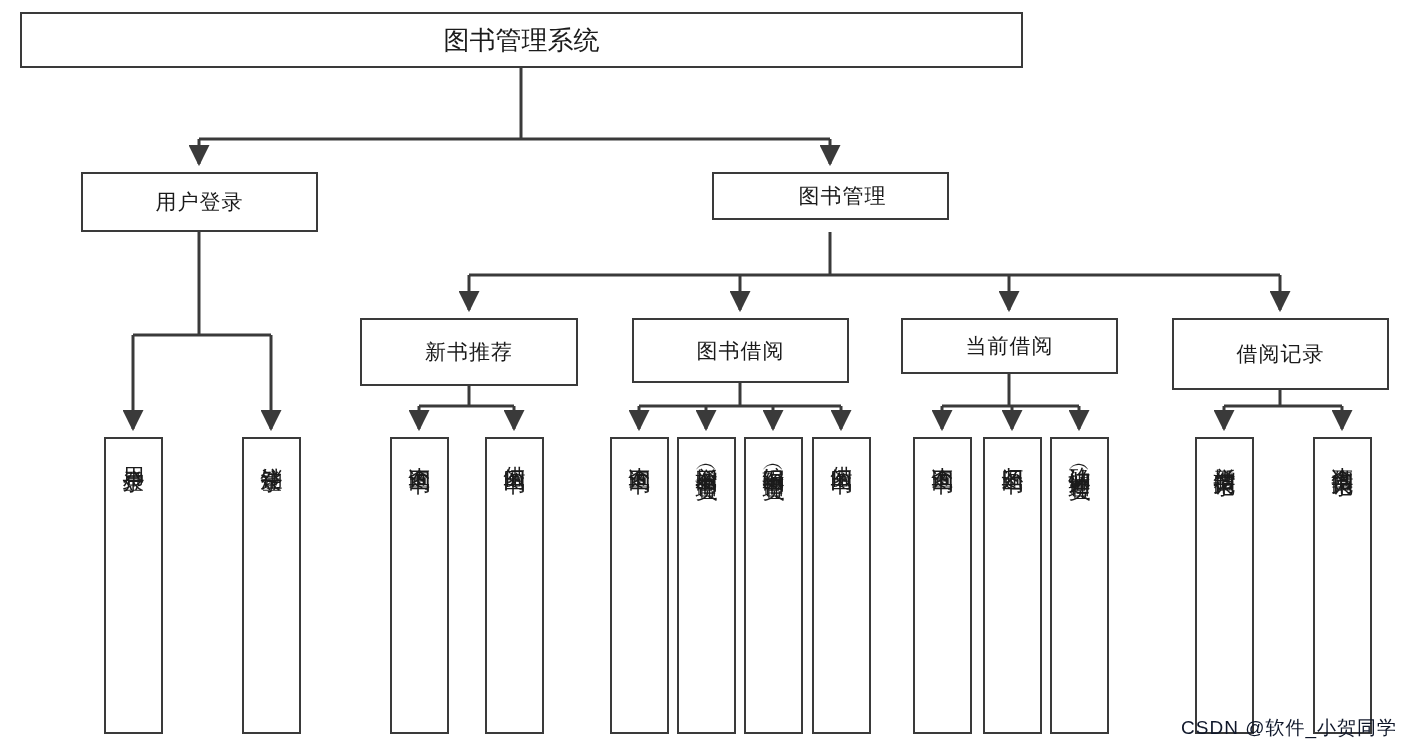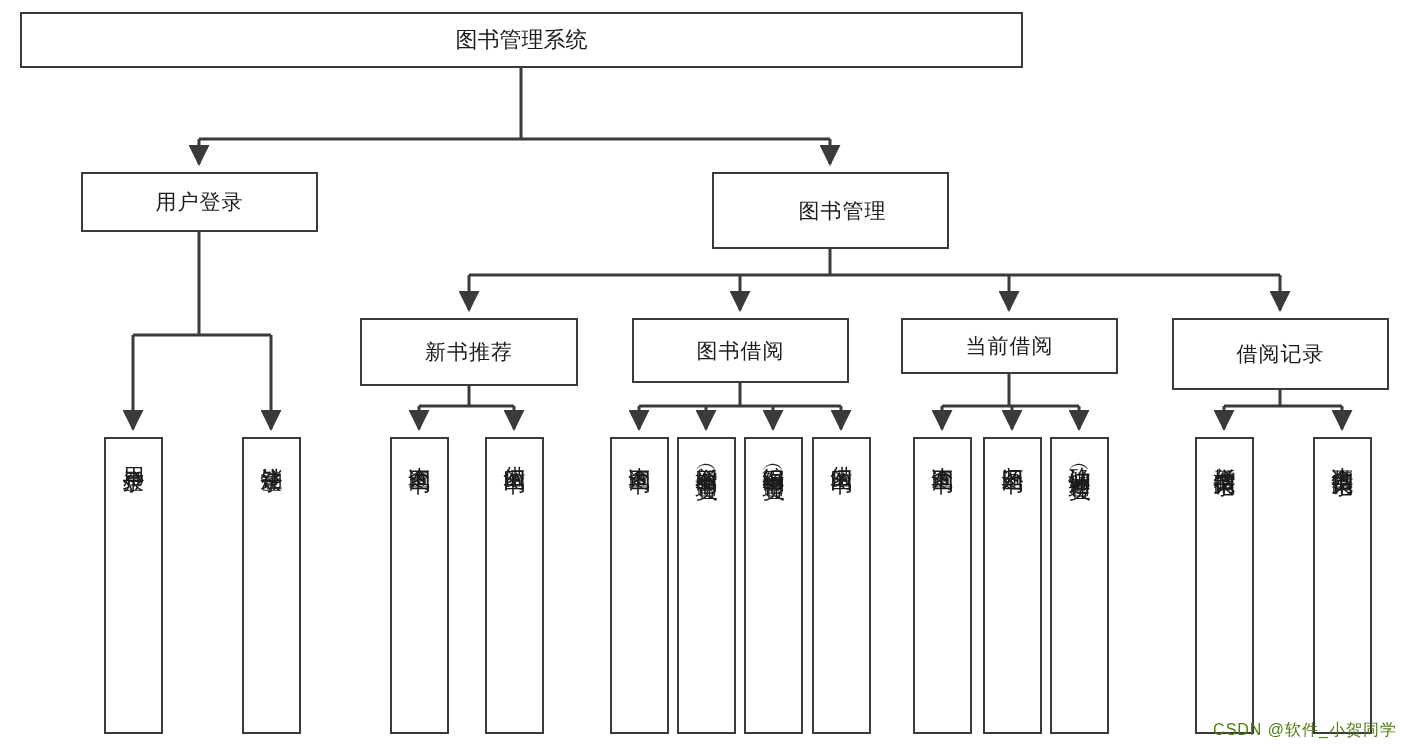--- a/index.html
+++ b/index.html
@@ -36,42 +36,42 @@
     justify-content: center;
     color: #1b1b1b;
     z-index: 3;
   }
   .node.h {
     font-size: 21px;
     letter-spacing: 1px;
     line-height: 1.1;
   }
   .node.root {
-    font-size: 22px;
+    font-size: 26px;
   }
   .node.leaf {
     padding: 10px 2px;
     align-items: flex-start;
     justify-content: center;
   }
   .vtext {
     writing-mode: vertical-rl;
     text-orientation: upright;
     font-size: 22px;
     line-height: 1.18;
     letter-spacing: 2px;
     white-space: nowrap;
     color: #1b1b1b;
   }
   .watermark {
     position: absolute;
     right: 8px;
     bottom: 6px;
-    font-size: 16px;
-    color: #4d7c0f;
+    font-size: 19px;
+    color: #0f172a;
     letter-spacing: 1px;
     z-index: 6;
     user-select: none;
   }
 </style>
 </head>
 <body>
 
 <div id="canvas">
 
@@ -125,21 +125,21 @@
     </g>
   </svg>
 
   <div class="node root" style="left:20px; top:12px; width:1003px; height:56px;">
     <span>图书管理系统</span>
   </div>
 
   <div class="node h" style="left:81px; top:172px; width:237px; height:60px;">
     <span>用户登录</span>
   </div>
-  <div class="node h" style="left:712px; top:172px; width:237px; height:77px;padding-left:24px;">
+  <div class="node h" style="left:712px; top:172px; width:237px; height:48px;padding-left:24px;">
     <span>图书管理</span>
   </div>
 
   <div class="node h" style="left:360px; top:318px; width:218px; height:68px;">
     <span>新书推荐</span>
   </div>
   <div class="node h" style="left:632px; top:318px; width:217px; height:65px;">
     <span>图书借阅</span>
   </div>
   <div class="node h" style="left:901px; top:318px; width:217px; height:56px;">

